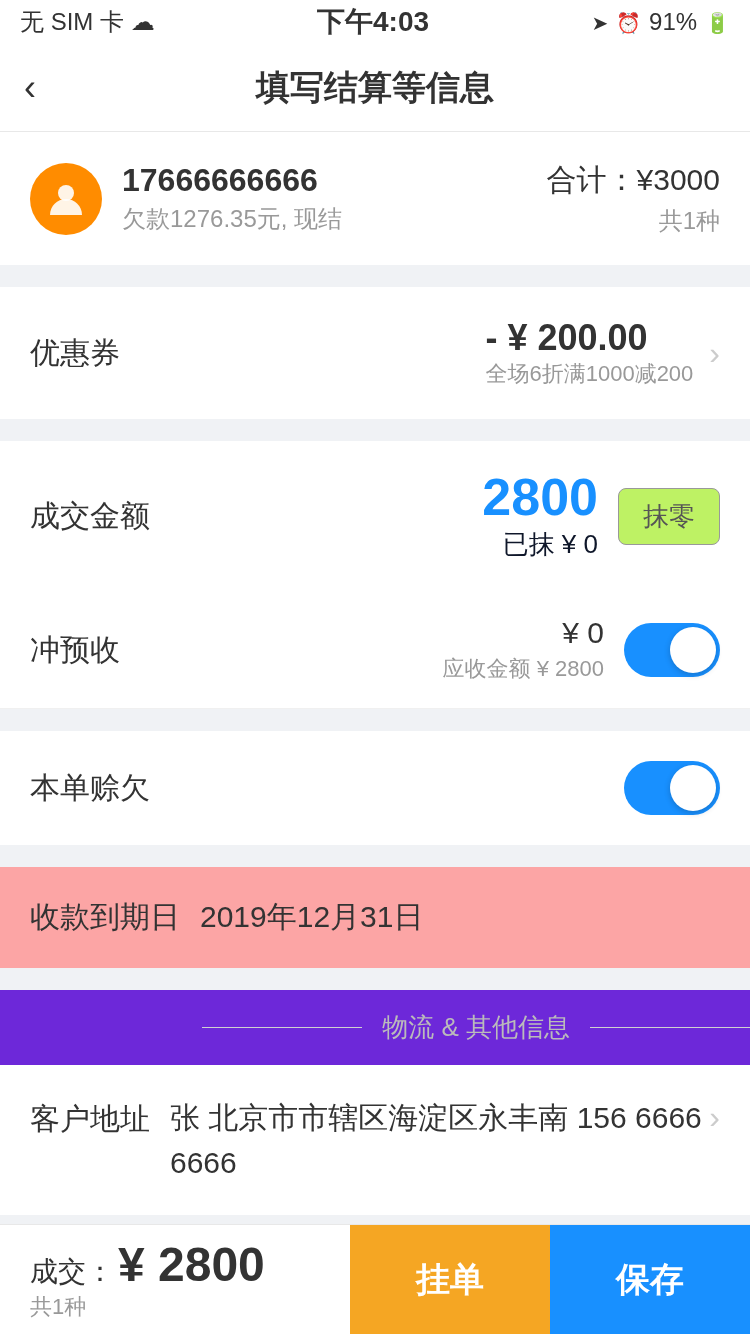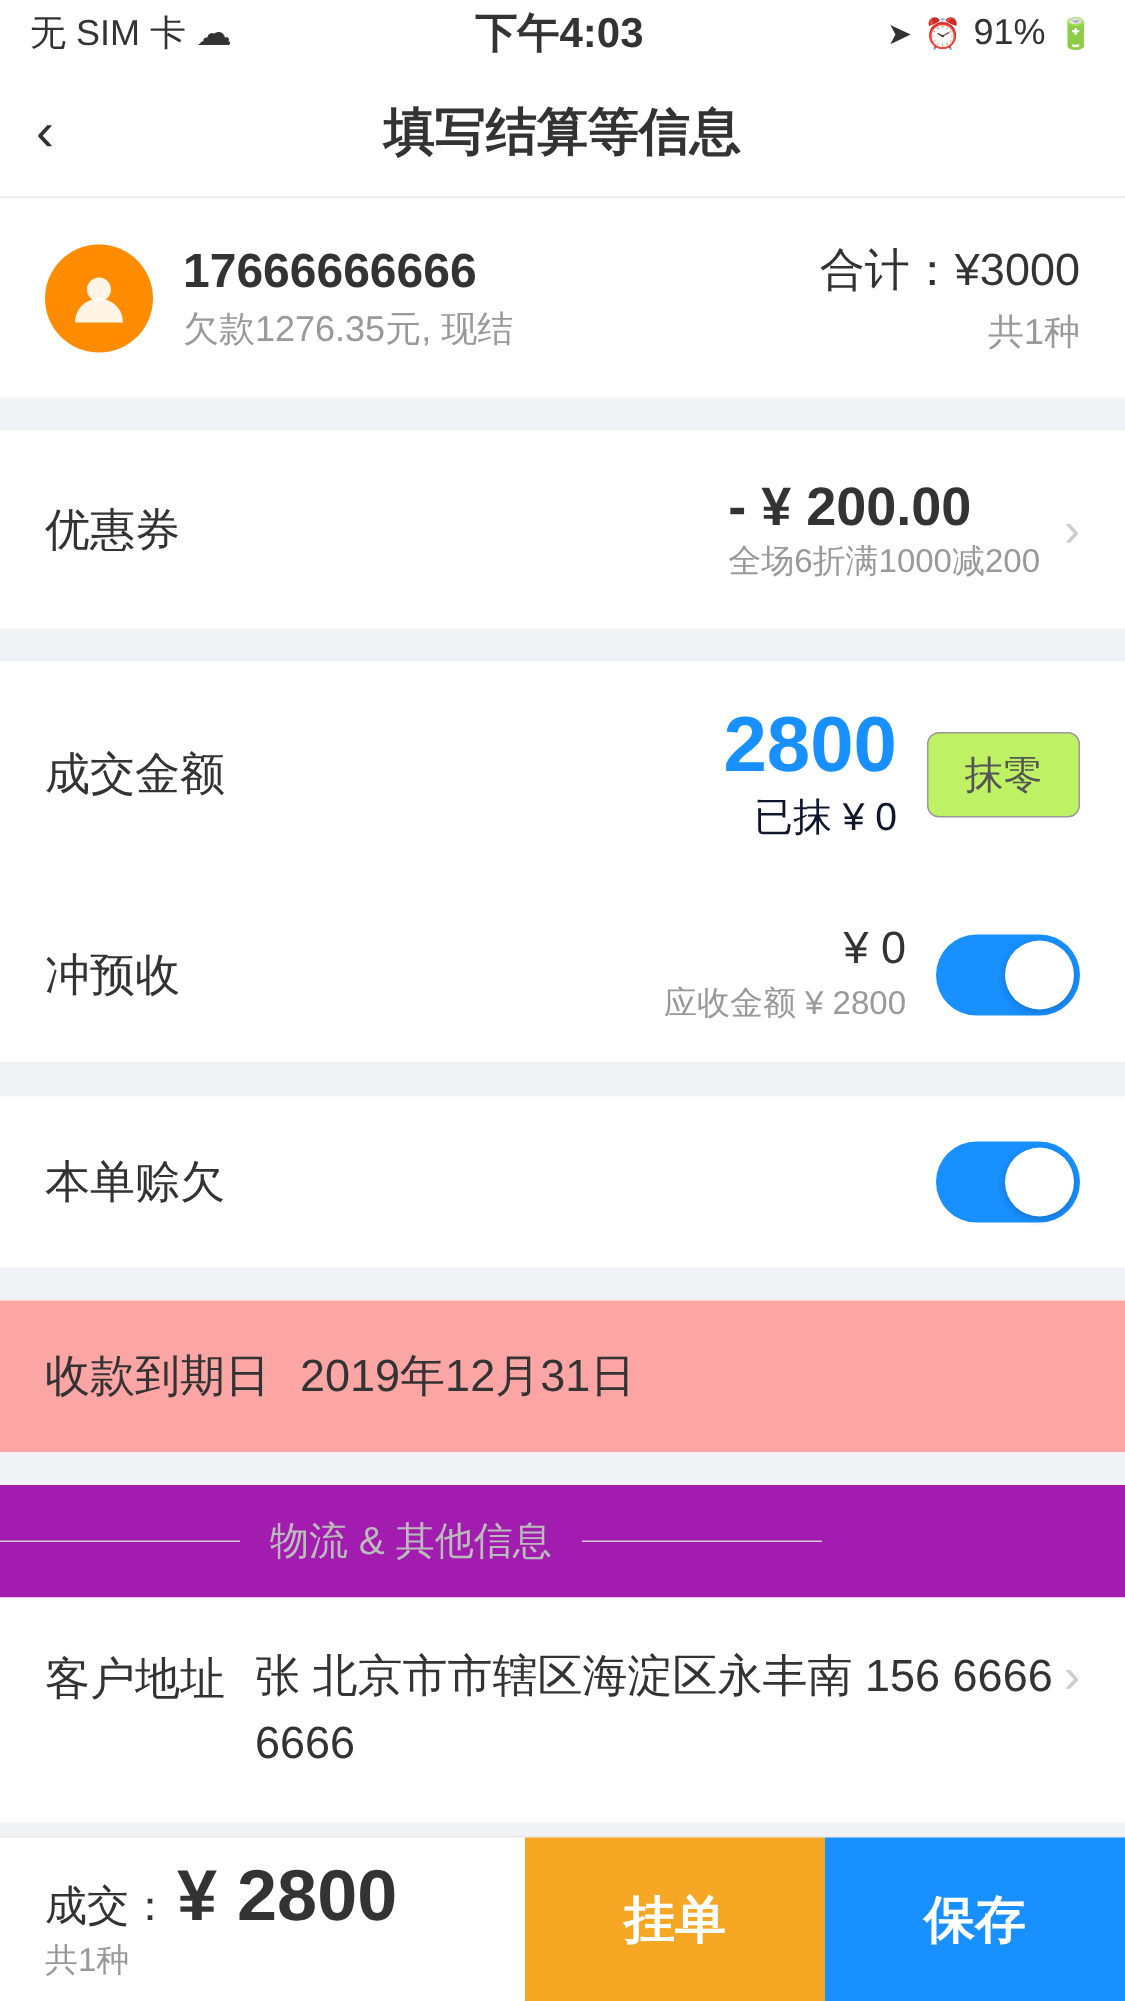--- a/index.html
+++ b/index.html
@@ -253,28 +253,28 @@
     }
     .duedate-label {
       font-size: 30px;
       color: #333;
     }
     .duedate-value {
       font-size: 30px;
       color: #333;
     }
     .logistics-header {
-      background: #a21caf;
+      background: #6d28d9;
       text-align: center;
       padding: 20px 0;
       color: #bbb;
       font-size: 26px;
       display: flex;
       align-items: center;
-      justify-content: flex-start;
+      justify-content: flex-end;
       gap: 20px;
     }
     .logistics-header::before,
     .logistics-header::after {
       content: '';
       display: inline-block;
       width: 160px;
       height: 1px;
       background: #d0d0d0;
     }

